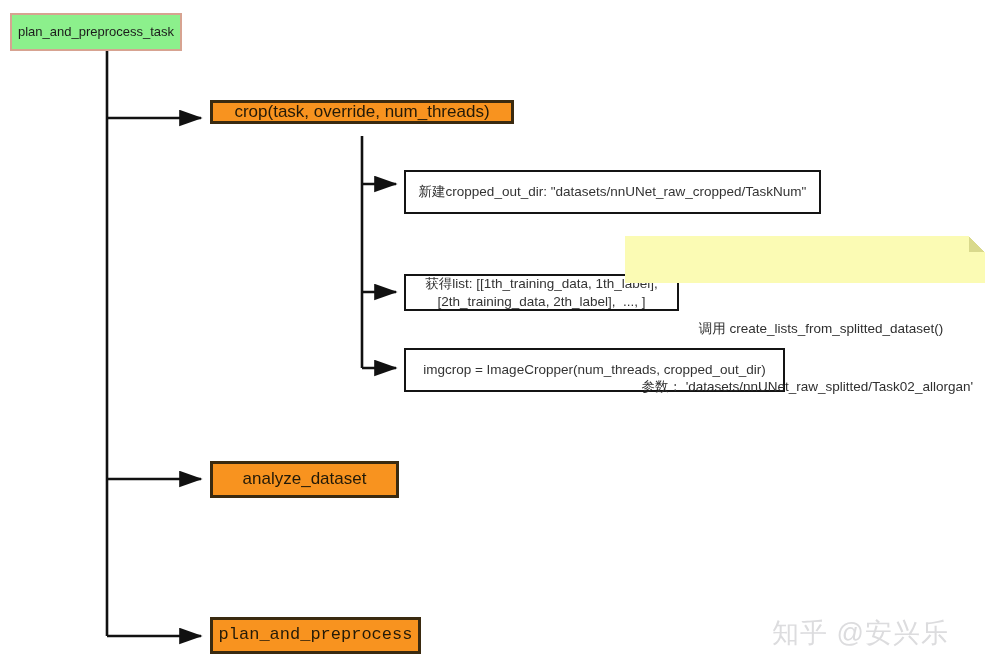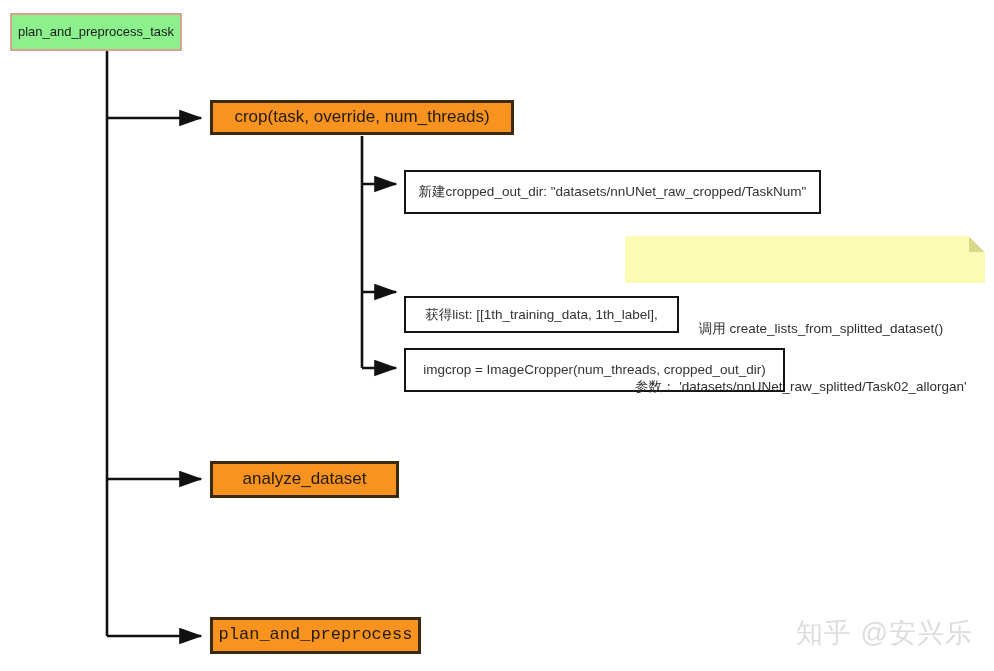--- a/index.html
+++ b/index.html
@@ -66,21 +66,21 @@
     z-index: 2;
     line-height: 1.45;
   }
   .note-line-1 {
     display: block;
     text-align: center;
     padding-left: 34px;
   }
   .note-line-2 {
     display: block;
-    text-align: left;
+    text-align: right;
   }
   .note-fold {
     position: absolute;
     right: 0;
     top: 0;
     width: 16px;
     height: 16px;
     background: linear-gradient(225deg, #ffffff 0 50%, #d9d98c 50% 100%);
     z-index: 3;
   }
@@ -119,47 +119,48 @@
 
     <path d="M362,292 L396,292" fill="none" stroke="#111111" stroke-width="2.6" marker-end="url(#arrow)"></path>
 
     <path d="M362,368 L396,368" fill="none" stroke="#111111" stroke-width="2.6" marker-end="url(#arrow)"></path>
   </svg>
 
   <div class="node node-start" style="left:10px; top:13px; width:172px; height:38px;">
     <span>plan_and_preprocess_task</span>
   </div>
 
-  <div class="node node-proc" style="left:210px; top:100px; width:304px; height:35px;">
+  <div class="node node-proc" style="left:210px; top:100px; width:304px; height:24px;">
     <span>crop(task, override, num_threads)</span>
   </div>
 
   <div class="node node-proc" style="left:210px; top:461px; width:189px; height:37px;">
     <span>analyze_dataset</span>
   </div>
 
   <div class="node node-proc" style="left:210px; top:617px; width:211px; height:37px;font-family:Liberation Mono, monospace;">
     <span>plan_and_preprocess</span>
   </div>
 
   <div class="node node-detail" style="left:404px; top:170px; width:417px; height:44px;">
     <span>新建cropped_out_dir: "datasets/nnUNet_raw_cropped/TaskNum"</span>
   </div>
 
-  <div class="node node-detail" style="left:404px; top:274px; width:275px; height:37px; flex-direction:column;margin-top:22px;">
+  <div class="node node-detail" style="left:404px; top:274px; width:275px; height:37px; flex-direction:column;">
     <span>获得list: [[1th_training_data, 1th_label],</span>
+    <span>[2th_training_data, 2th_label],  ..., ]</span>
   </div>
 
   <div class="node node-detail" style="left:404px; top:348px; width:381px; height:44px; flex-direction:column;">
     <span>imgcrop = ImageCropper(num_threads, cropped_out_dir)</span>
   </div>
 
   <div class="node node-note" style="left:625px; top:236px; width:360px; height:47px;">
     <span class="note-fold"></span>
     <span class="note-inner">
       <span class="note-line-1">调用 create_lists_from_splitted_dataset()</span>
       <span class="note-line-2">参数： 'datasets/nnUNet_raw_splitted/Task02_allorgan'</span>
     </span>
   </div>
 
-  <div class="watermark" style="left:796px; top:615px;text-align:right;">知乎 @安兴乐</div>
+  <div class="watermark" style="left:772px; top:615px;text-align:right;">知乎 @安兴乐</div>
 
 </div>
 
 </body></html>

